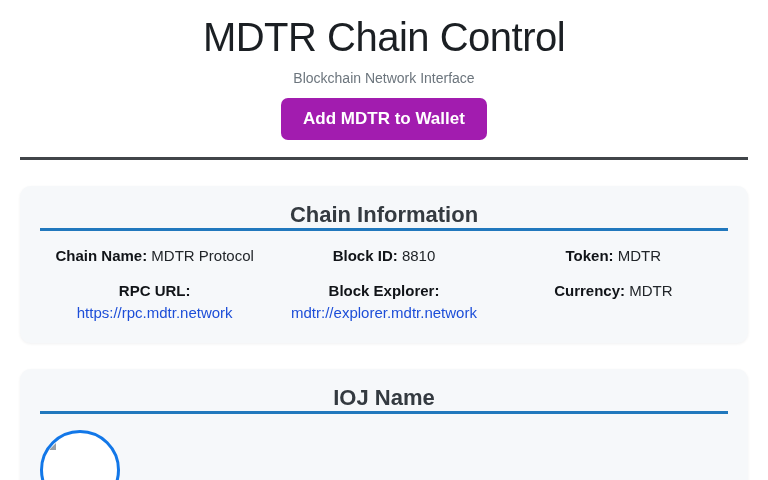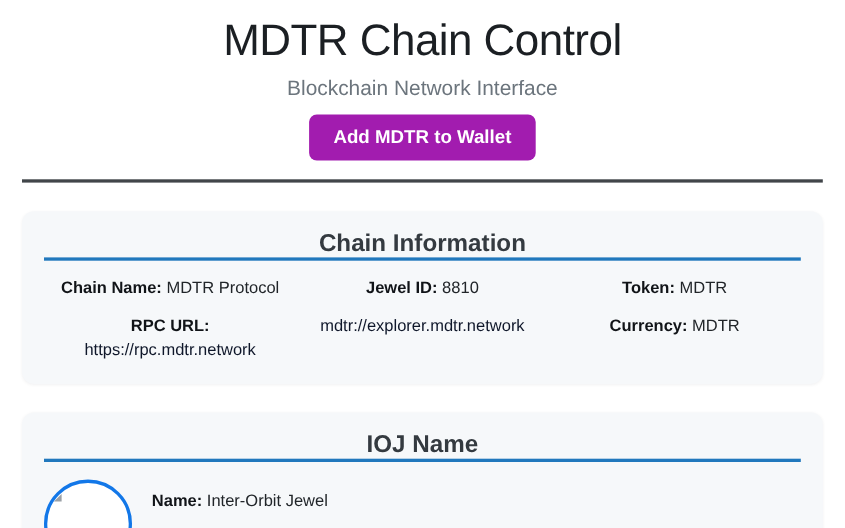--- a/index.html
+++ b/index.html
@@ -31,21 +31,21 @@
   .site-title {
     margin: 0;
     font-size: 40px;
     line-height: 1.15;
     font-weight: normal;
     letter-spacing: -0.5px;
     color: #1b1f23;
   }
   .site-subtitle {
     margin: 10px 0 0 0;
-    font-size: 19px;
+    font-size: 14px;
     font-weight: normal;
     color: #6c757d;
   }
   .wallet-btn-wrap {
     margin-top: 12px;
   }
   .wallet-btn {
     display: inline-block;
     border: none;
     outline: none;
@@ -105,21 +105,21 @@
     color: #212529;
   }
   .info-label {
     font-weight: bold;
     color: #111418;
   }
   .info-value {
     font-weight: normal;
   }
   .info-link {
-    color: #0f172a;
+    color: #1d4ed8;
     text-decoration: none;
     display: block;
   }
 
   
   .token-body {
     display: flex;
     align-items: flex-start;
     gap: 18px;
     padding-top: 2px;
@@ -191,35 +191,36 @@
     <div class="card-accent"></div>
 
     <div class="info-grid">
 
       <div class="info-cell">
         <span class="info-label">Chain Name:</span>
         <span class="info-value">MDTR Protocol</span>
       </div>
 
       <div class="info-cell">
-        <span class="info-label">Jewel ID:</span>
+        <span class="info-label">Block ID:</span>
         <span class="info-value">8810</span>
       </div>
 
       <div class="info-cell">
         <span class="info-label">Token:</span>
         <span class="info-value">MDTR</span>
       </div>
 
       <div class="info-cell">
         <span class="info-label">RPC URL:</span>
         <a class="info-link" href="#">https://rpc.mdtr.network</a>
       </div>
 
       <div class="info-cell">
+        <span class="info-label">Block Explorer:</span>
         <a class="info-link" href="#">mdtr://explorer.mdtr.network</a>
       </div>
 
       <div class="info-cell">
         <span class="info-label">Currency:</span>
         <span class="info-value">MDTR</span>
       </div>
 
     </div>
   </section>
@@ -230,24 +231,17 @@
 
     <div class="token-body">
 
       <div class="token-logo">
         <div class="broken-img">
           <span class="broken-glyph"></span>
 
         </div>
       </div>
 
-      <div class="token-details">
-        <div class="token-row">
-          <span class="info-label">Name:</span>
-          <span class="info-value">Inter-Orbit Jewel</span>
-        </div>
-
-      </div>
 
     </div>
   </section>
 
 </div>
 
 </body></html>

